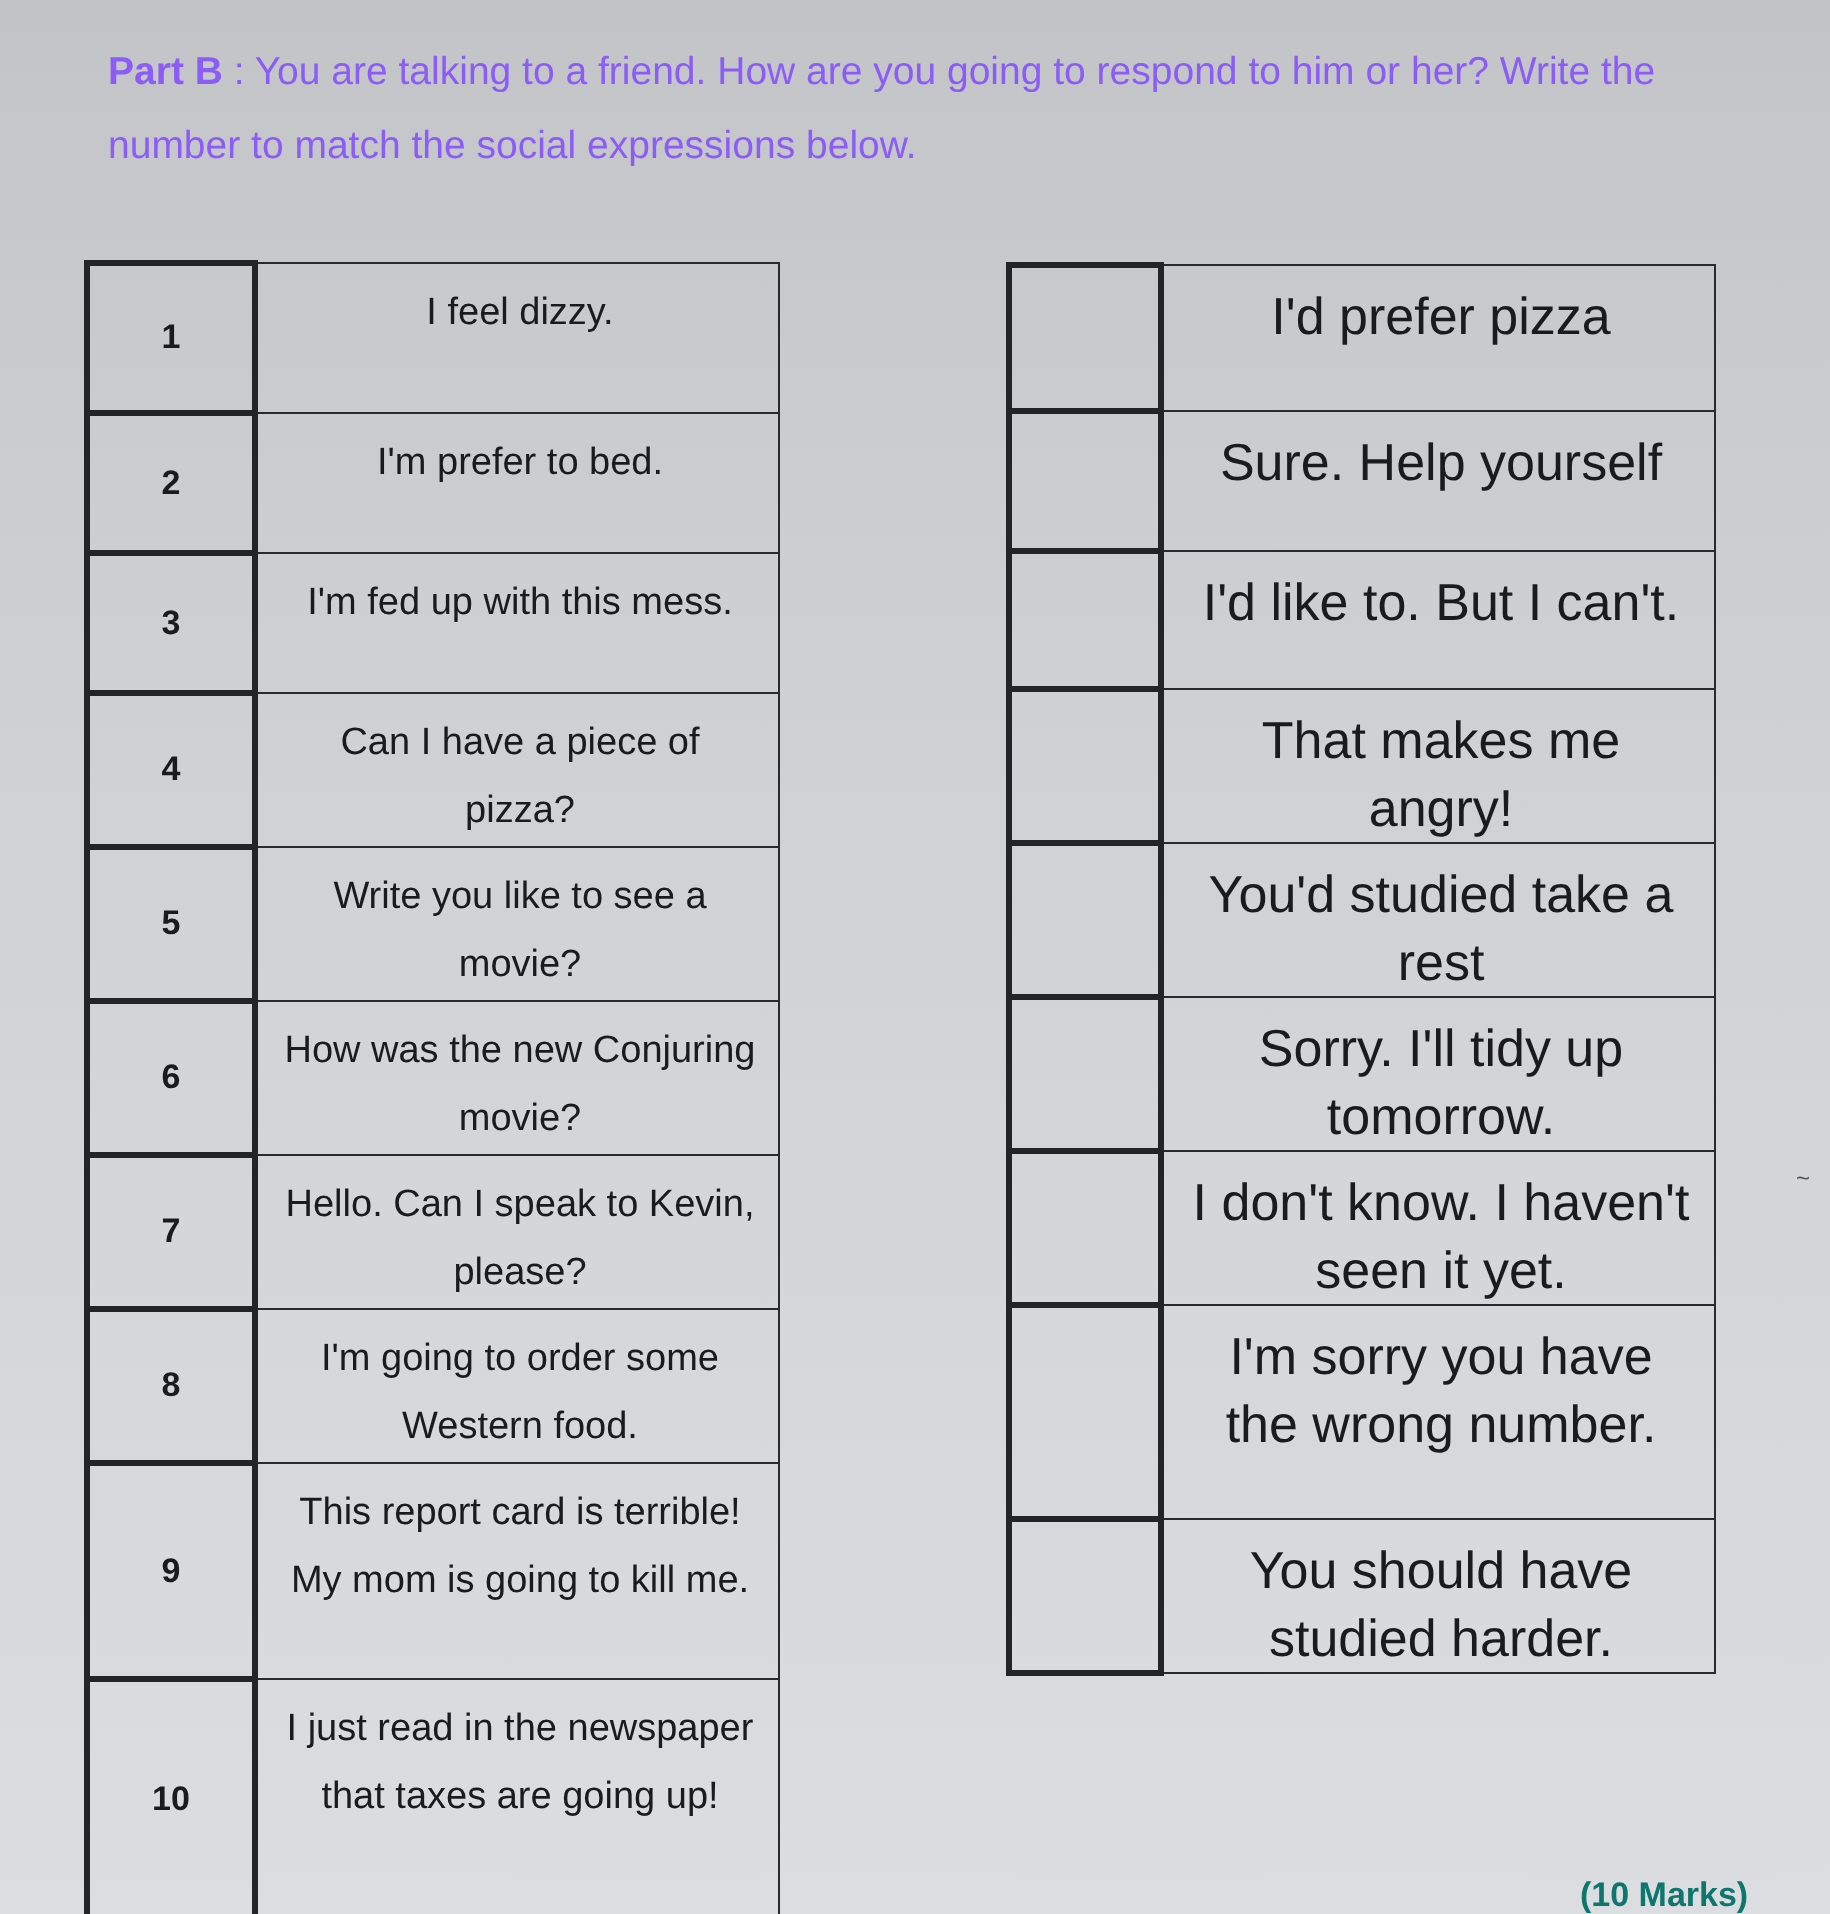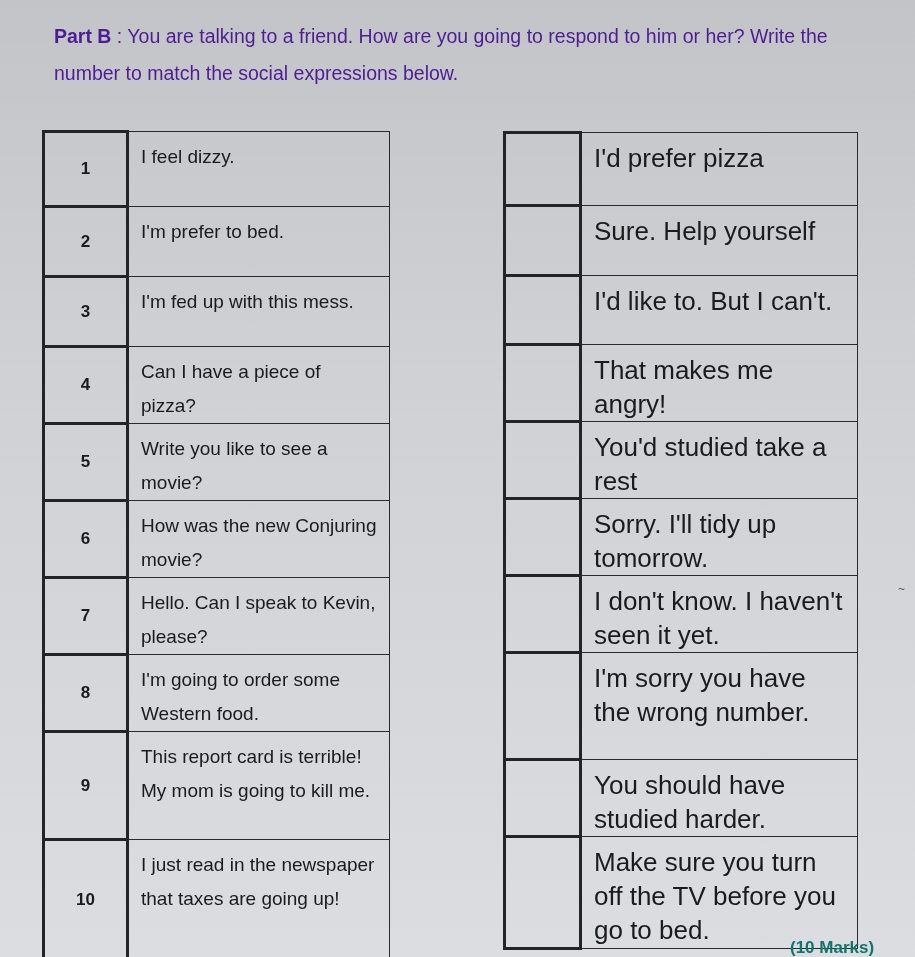--- a/index.html
+++ b/index.html
@@ -11,21 +11,21 @@
     font-family: "Liberation Sans", sans-serif;
     color: #1b1b1d;
     position: relative;
   }
   .instructions {
     position: absolute;
     left: 54px; top: 18px;
     width: 840px;
     font-size: 19.5px;
     line-height: 37px;
-    color: #4c1d95;
+    color: #8b5cf6;
   }
   .instructions .part-label { font-weight: bold; }
 
   table.left-table {
     position: absolute;
     left: 42px; top: 130px;
     width: 348px;
     border-collapse: collapse;
     font-size: 19px;
   }
@@ -47,20 +47,21 @@
     vertical-align: middle;
     width: 84px;
     font-size: 17px;
   }
   .right-table td.num-cell {
     width: 76px;
   }
   td.text-cell {
     padding: 8px 10px 0 12px;
     line-height: 34px;
+    text-align: center;
   }
   .marks {
     position: absolute;
     left: 790px; top: 938px;
     font-size: 17px;
     font-weight: bold;
     color: #0f766e;
   }
   .pen-mark {
     position: absolute;
@@ -152,22 +153,18 @@
     <td class="text-cell">I don't know. I haven't seen it yet.</td>
   </tr>
   <tr style="height:107px">
     <td class="num-cell"></td>
     <td class="text-cell">I'm sorry you have the wrong number.</td>
   </tr>
   <tr style="height:69px">
     <td class="num-cell"></td>
     <td class="text-cell">You should have studied harder.</td>
   </tr>
-  <tr style="height:112px">
-    <td class="num-cell"></td>
-    <td class="text-cell">Make sure you turn off the TV before you go to bed.</td>
-  </tr>
 </tbody>
   </table>
 
 <div class="pen-mark">~</div>
 
 <div class="marks">(10 Marks)</div>
 
 </body></html>

